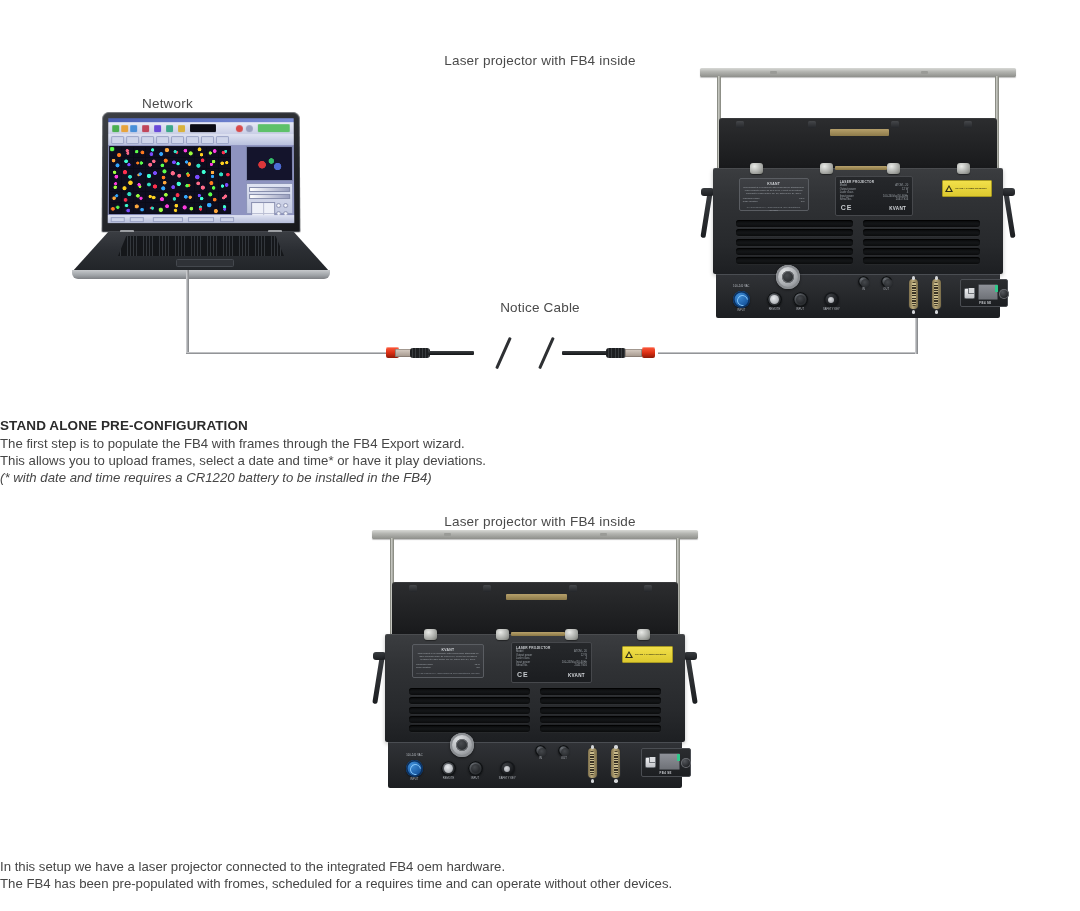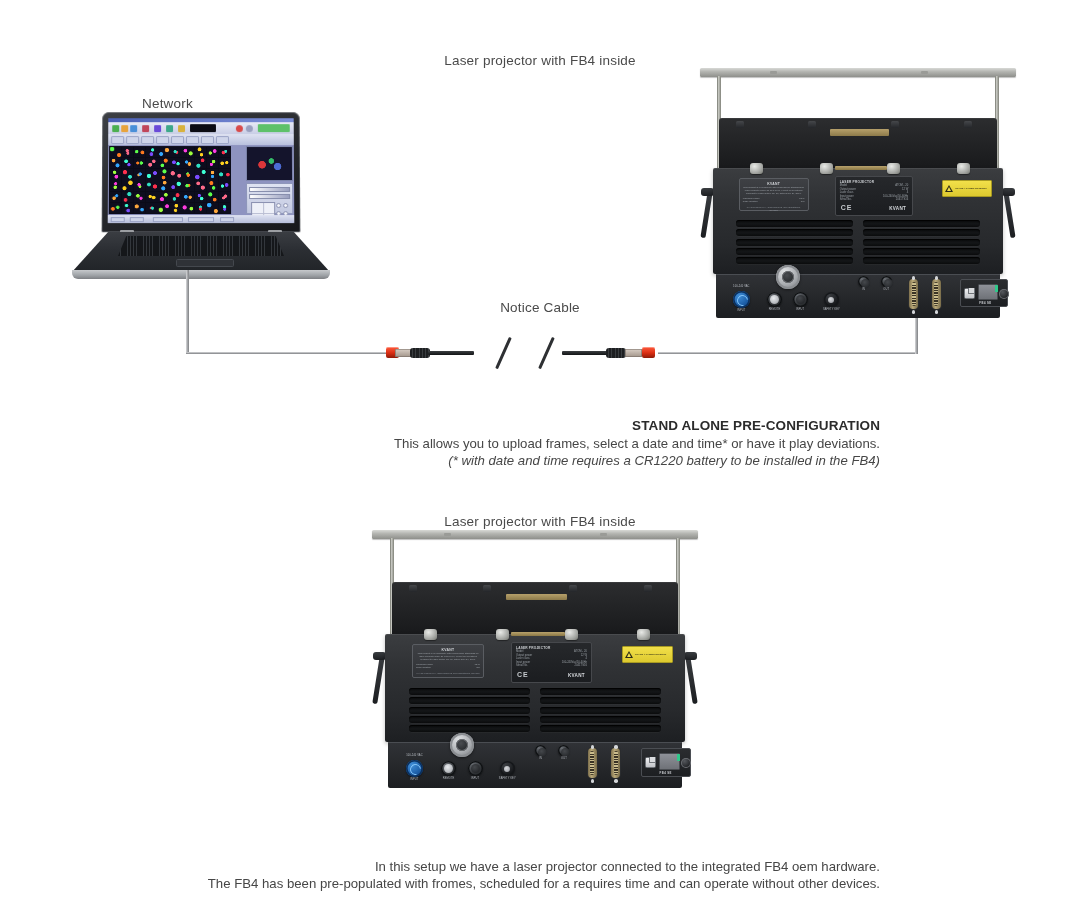--- a/index.html
+++ b/index.html
@@ -23,21 +23,21 @@
     color: #4a4a4a;
     text-align: center;
     white-space: nowrap;
     letter-spacing: .2px;
   }
 
   
   .textblock {
     position: absolute;
     left: 0; width: 880px;
-    text-align: right;
+    text-align: left;
     color: #3c3c3c;
   }
   .tb-title {
     font-size: 13.5px;
     font-weight: bold;
     letter-spacing: .1px;
     margin-bottom: 2px;
     color: #2b2b2b;
   }
   .tb-line {
@@ -760,20 +760,21 @@
     <div class="rj45-boot" style="left:80px;"></div>
   </div>
 
   <div class="wire" style="left:658px;top:351.5px;width:259px;height:2.5px;"></div>
   <div class="wire v" style="left:915px;top:318px;width:2.5px;height:36px;"></div>
 
   <div class="caption" style="left:0;width:1080px;top:300px;">Notice Cable</div>
 
   <div class="textblock" style="top:418px;">
     <div class="tb-title">STAND ALONE PRE-CONFIGURATION</div>
+    <div class="tb-line">The first step is to populate the FB4 with frames through the FB4 Export wizard.</div>
     <div class="tb-line">This allows you to upload frames, select a date and time* or have it play deviations.</div>
     <div class="tb-line italic">(* with date and time requires a CR1220 battery to be installed in the FB4)</div>
   </div>
 
   <div class="caption" style="left:0;width:1080px;top:514px;">Laser projector with FB4 inside</div>
 
   <div class="projector" style="left:372px; top:530px; width:326px; height:278px;">
 
     <div class="yoke-bar"></div>
     <div class="yoke-arm" style="left:18px;  height:130px;"></div>

